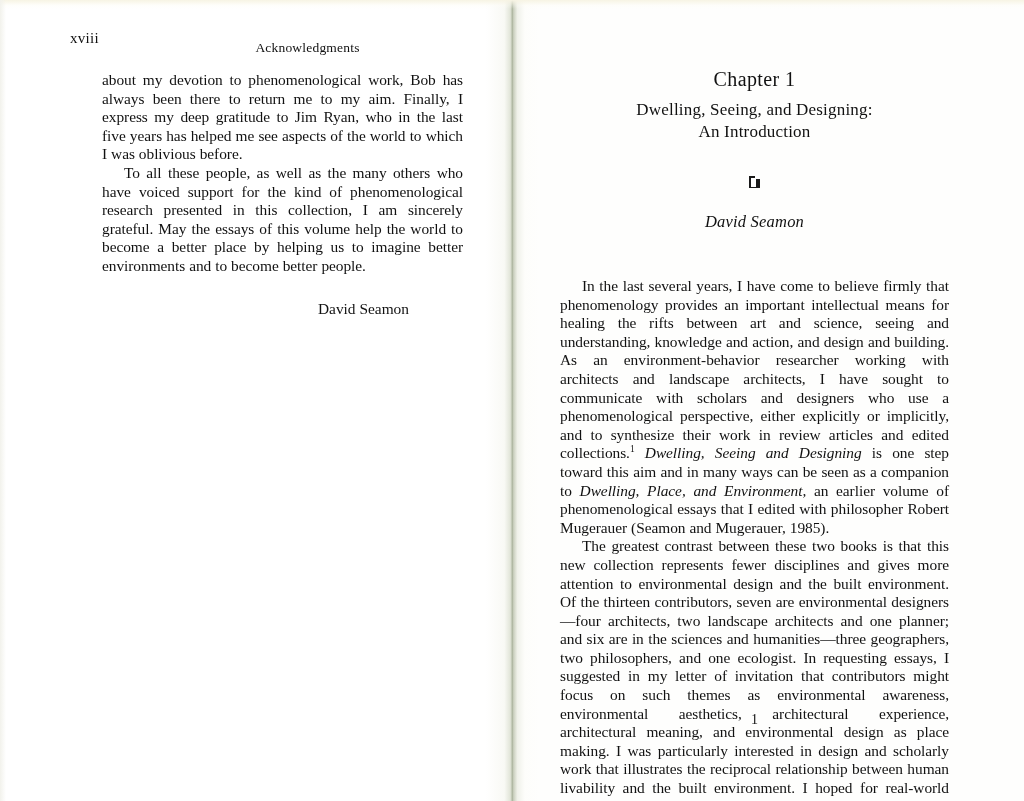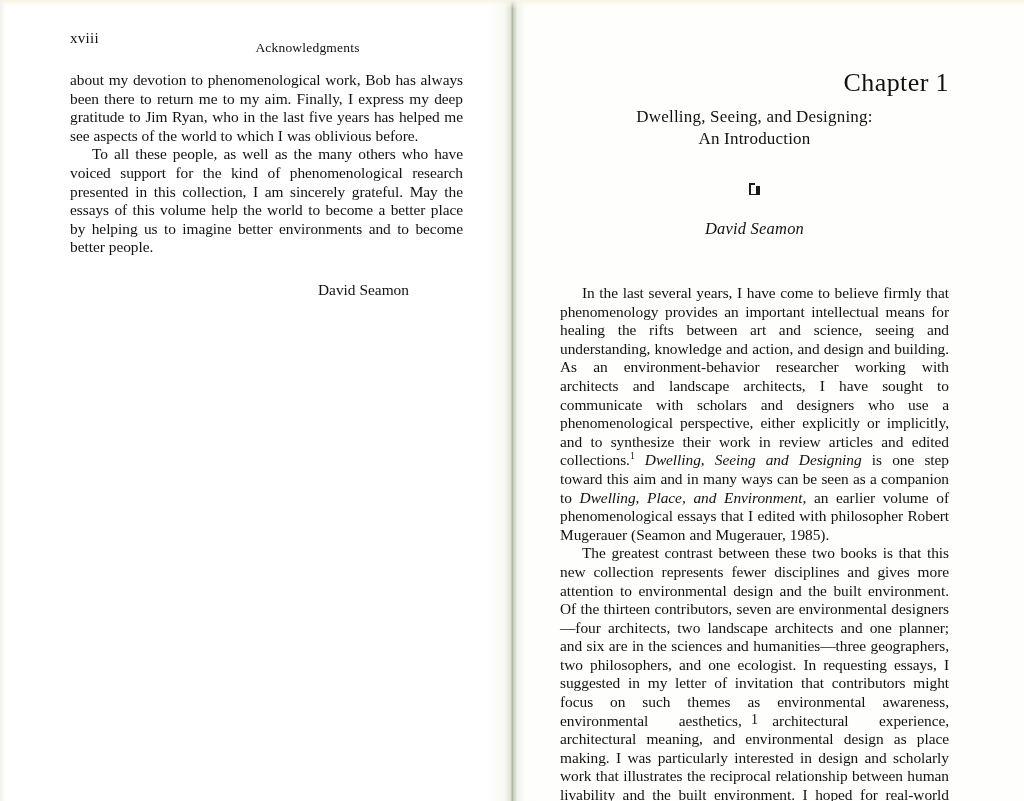--- a/index.html
+++ b/index.html
@@ -107,21 +107,21 @@
   }
   .running-head {
     position: absolute;
     left: 0; right: 0; top: 12px;
     text-align: center;
     font-size: 13.5px;
     letter-spacing: .2px;
     padding-left: 82px;
   }
 
-  .body-block { margin-top: 17px; }
+  .body-block { margin-top: 17px; margin-left: 32px; }
 
   p.para {
     margin: 0;
     font-size: 15.4px;
     line-height: 18.6px;
     text-align: justify;
     text-justify: inter-word;
     letter-spacing: -0.05px;
     word-spacing: .2px;
   }
@@ -130,22 +130,22 @@
 
   .signature {
     margin-top: 24px;
     text-align: right;
     font-size: 15.4px;
     padding-right: 54px;
   }
 
   
   .chapter-number {
-    text-align: right;
-    font-size: 26px;
+    text-align: center;
+    font-size: 20px;
     letter-spacing: .4px;
   }
   .chapter-title {
     margin-top: 8px;
     text-align: center;
     font-size: 17px;
     line-height: 22px;
     letter-spacing: .2px;
   }
   .ornament-wrap {

